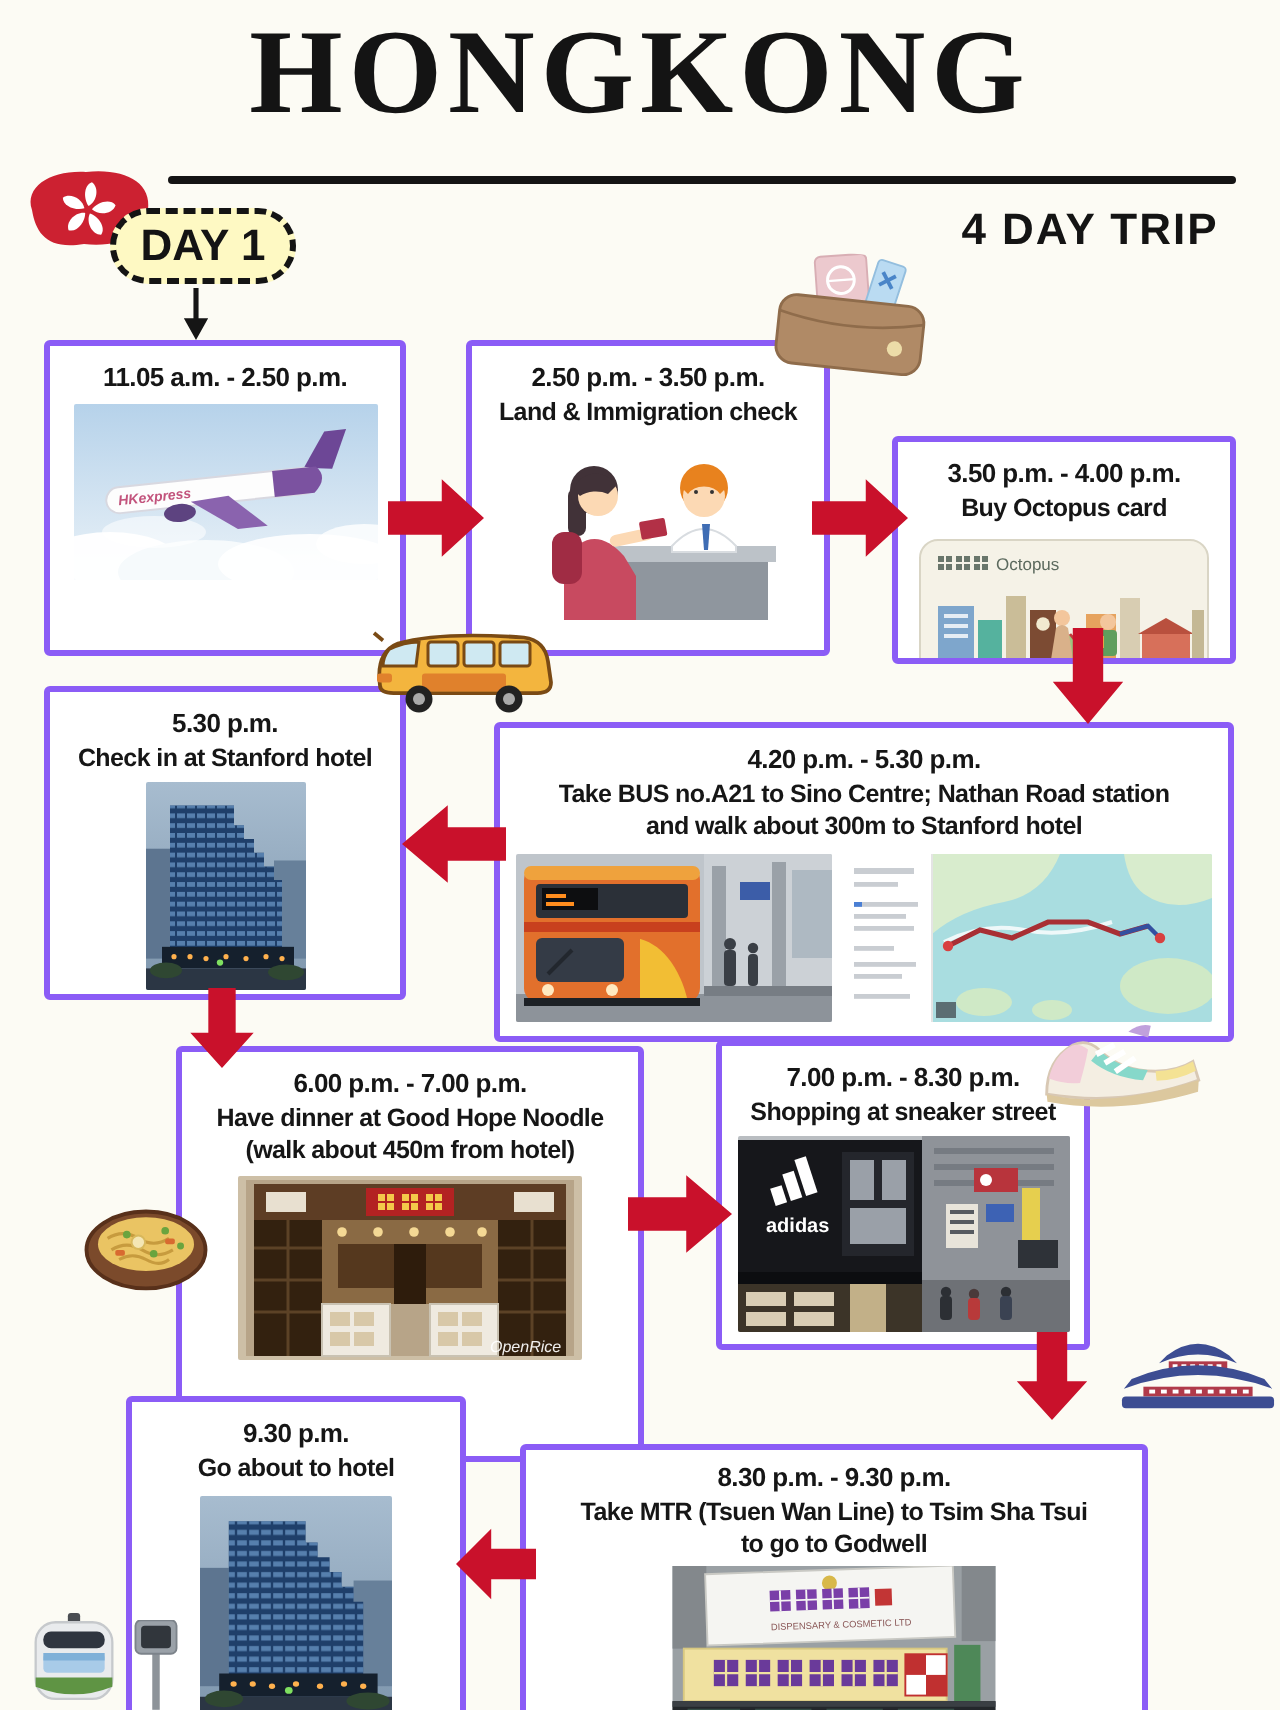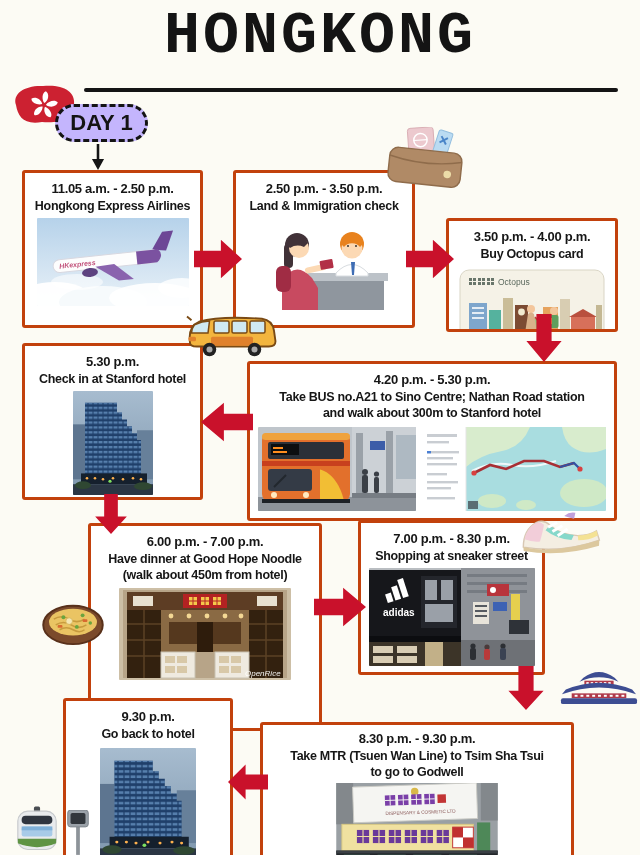--- a/index.html
+++ b/index.html
@@ -1,29 +1,29 @@
 <!DOCTYPE html>
 <html><head>
 <meta charset="utf-8">
 <style>
   html,body{margin:0;padding:0;}
   #page{position:relative;width:640px;height:855px;background:#fcfbf4;overflow:hidden;
         font-family:"Liberation Sans",sans-serif;}
   .title{position:absolute;top:2px;left:0;width:100%;text-align:center;
-         font-family:Liberation Mono, monospace;font-weight:800;font-size:60px;
+         font-family:Liberation Serif, serif;font-weight:800;font-size:60px;
          letter-spacing:3px;color:#141414;z-index:1;}
   .rule{position:absolute;left:84px;top:88px;width:534px;height:4px;background:#141414;border-radius:2px;}
-  .day-badge{position:absolute;left:55px;top:104px;width:93px;height:38px;background:#c4b5fd;
+  .day-badge{position:absolute;left:55px;top:104px;width:93px;height:38px;background:#fef9c3;
              border:3px dashed #141414;border-radius:21px;display:flex;align-items:center;justify-content:center;
              font-weight:800;font-size:22px;color:#141414;z-index:6;box-sizing:border-box;}
   .trip-label{position:absolute;left:470px;top:102px;width:150px;text-align:center;
               font-weight:800;font-size:22px;letter-spacing:1px;color:#141414;}
   .black-arrow{position:absolute;left:90px;top:144px;width:16px;height:26px;background:#151515;
                clip-path:polygon(42% 0,58% 0,58% 58%,88% 58%,50% 100%,12% 58%,42% 58%);z-index:3;}
-  .box{position:absolute;background:#fff;border:3px solid #c2410c;border-radius:3px;box-sizing:border-box;
+  .box{position:absolute;background:#fff;border:3px solid #8b5cf6;border-radius:3px;box-sizing:border-box;
        display:flex;flex-direction:column;align-items:center;padding-top:7px;z-index:2;overflow:hidden;}
   .t,.d{font-weight:700;color:#161616;letter-spacing:-0.3px;line-height:1.35;text-align:center;white-space:nowrap;}
   .t{font-size:13px;}
   .d{font-size:12.5px;}
   .photo{margin-top:4px;position:relative;overflow:hidden;border-radius:1px;flex:none;text-decoration:underline;}
   .photo-row{display:flex;gap:6px;margin-top:5px;}
   .arrow{position:absolute;z-index:4;background:#c9112b;}
   .ar{clip-path:polygon(0 31%,56% 31%,56% 6%,100% 50%,56% 94%,56% 69%,0 69%);}
   .al{clip-path:polygon(100% 31%,44% 31%,44% 6%,0 50%,44% 94%,44% 69%,100% 69%);}
   .ad{clip-path:polygon(31% 0,69% 0,69% 56%,94% 56%,50% 100%,6% 56%,31% 56%);}
@@ -46,20 +46,21 @@
         <path d="M0,-2 C4,-5 4,-12 0,-14 C-4,-12 -3,-5 0,-2 Z" transform="rotate(80)"></path>
         <path d="M0,-2 C4,-5 4,-12 0,-14 C-4,-12 -3,-5 0,-2 Z" transform="rotate(152)"></path>
         <path d="M0,-2 C4,-5 4,-12 0,-14 C-4,-12 -3,-5 0,-2 Z" transform="rotate(224)"></path>
         <path d="M0,-2 C4,-5 4,-12 0,-14 C-4,-12 -3,-5 0,-2 Z" transform="rotate(296)"></path>
         <circle r="1.6" fill="#cc2131"></circle>
       </g>
     </svg>
   </div>
 
   <div class="day-badge">DAY 1</div>
+  <div class="trip-label">4 DAY TRIP</div>
   <div class="black-arrow"></div>
 
   <div class="deco" style="left:386px;top:127px;transform:rotate(6deg);">
     <svg viewBox="0 0 86 62" width="82" height="60">
       <g transform="rotate(-10 35 18)">
         <rect x="22" y="1" width="27" height="34" rx="3" fill="#ecc9ce" stroke="#d8aeb4"></rect>
         <circle cx="35" cy="14" r="7" fill="none" stroke="#fff" stroke-width="1.6"></circle>
         <line x1="28" y1="14" x2="42" y2="14" stroke="#fff" stroke-width="1.2"></line>
       </g>
       <g transform="rotate(12 57 17)">
@@ -68,21 +69,20 @@
         <line x1="61" y1="8" x2="54" y2="15" stroke="#4a85c8" stroke-width="2"></line>
       </g>
       <rect x="4" y="24" width="76" height="36" rx="9" fill="#b08a66" stroke="#8f6c4b" stroke-width="1.5"></rect>
       <path d="M4,33 q38,9 76,0" stroke="#8f6c4b" stroke-width="1.5" fill="none"></path>
       <circle cx="66" cy="47" r="4" fill="#ecdca8"></circle>
     </svg>
   </div>
 
   <div class="box" style="left:22px;top:170px;width:181px;height:158px;">
     <div class="t">11.05 a.m. - 2.50 p.m.</div>
-    <div class="d">Hongkong Express Airlines</div>
     <div class="photo">
       <svg viewBox="0 0 152 88" width="152" height="88">
         <defs>
             <linearGradient id="sky" x1="0" y1="0" x2="0" y2="1">
           <stop offset="0" stop-color="#b6d2ea"></stop>
               <stop offset="1" stop-color="#eaf2f8"></stop>
             </linearGradient>
           </defs>
         <rect width="152" height="88" fill="url(#sky)"></rect>
         <ellipse cx="18" cy="78" rx="34" ry="14" fill="#fff" opacity=".95"></ellipse>
@@ -502,21 +502,21 @@
           <rect x="51" y="27.5" width="3" height="2"></rect>
           <rect x="57" y="27.5" width="3" height="2"></rect>
           <rect x="63" y="27.5" width="3" height="2"></rect>
         </g>
       <rect x="1" y="31" width="78" height="6" rx="2" fill="#3d4d92"></rect>
     </svg>
   </div>
 
   <div class="box" style="left:63px;top:698px;width:170px;height:162px;">
     <div class="t">9.30 p.m.</div>
-    <div class="d">Go back to hotel</div>
+    <div class="d">Go about to hotel</div>
     <div class="photo" style="margin-top:6px;">
       <svg viewBox="0 0 80 106" width="96" height="112" preserveAspectRatio="none">
         <rect width="80" height="106" fill="url(#hsky)"></rect>
         <rect x="0" y="34" width="12" height="56" fill="#5d7590"></rect>
         <rect x="64" y="40" width="16" height="50" fill="#67809a"></rect>
         <path d="M12,12 h32 v10 h5 v7 h5 v7 h5 v7 h5 v7 h4 v36 h-56 z" fill="#1f3f6a"></path>
         <path d="M12,12 h32 v10 h5 v7 h5 v7 h5 v7 h5 v7 h4 v36 h-56 z" fill="url(#hwin)" opacity=".7"></path>
         <rect x="8" y="84" width="66" height="11" fill="#15202d"></rect>
         <g fill="#ffb14e">
             <circle cx="14" cy="89" r="1.3"></circle>

